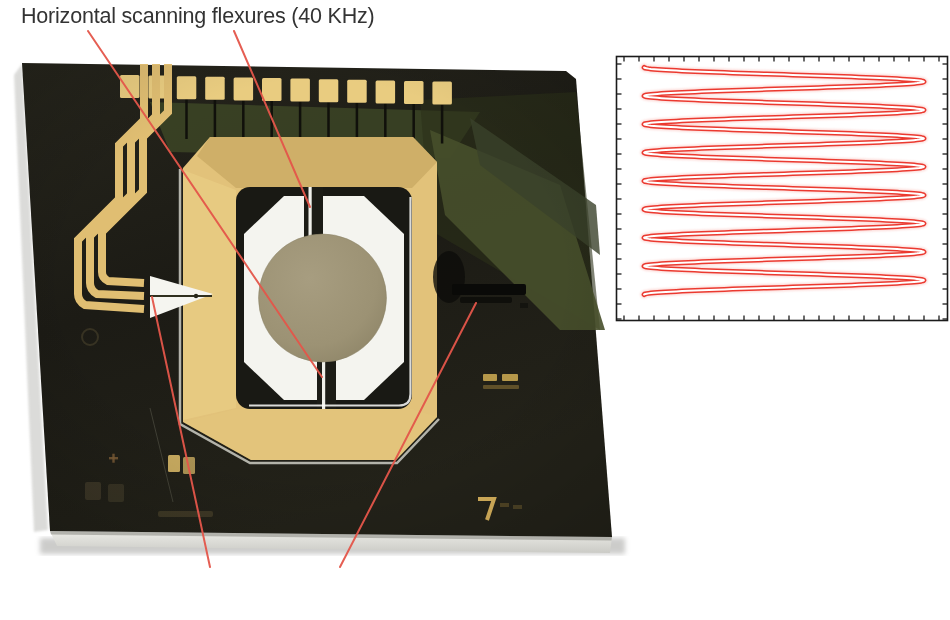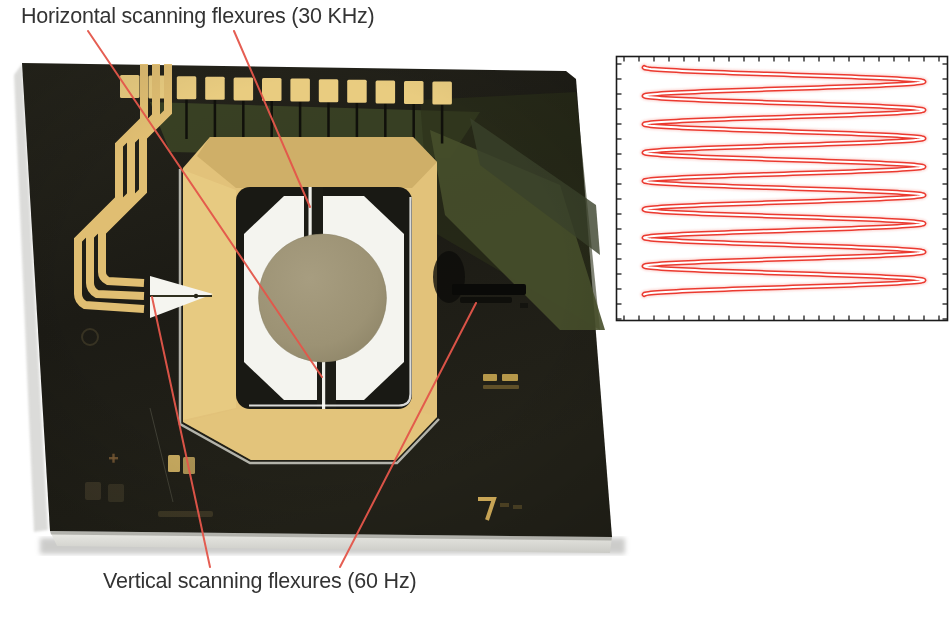--- a/index.html
+++ b/index.html
@@ -253,15 +253,14 @@
           <line x1="331" y1="262.5" x2="326" y2="262.5" class="tick"></line>
         </g>
       <g>
         <path class="scan-glow" filter="url(#soft1)" d="M27.65,11.00L27.93,11.28L28.76,11.57L30.13,11.85L32.05,12.13L34.50,12.42L37.47,12.70L40.96,12.99L44.95,13.27L49.42,13.55L54.36,13.84L59.75,14.12L65.56,14.40L71.77,14.69L78.36,14.97L85.30,15.26L92.57,15.54L100.13,15.82L107.96,16.11L116.02,16.39L124.28,16.68L132.72,16.96L141.30,17.24L149.97,17.53L158.72,17.81L167.50,18.09L176.28,18.38L185.03,18.66L193.70,18.95L202.28,19.23L210.72,19.51L218.98,19.80L227.04,20.08L234.87,20.36L242.43,20.65L249.70,20.93L256.64,21.21L263.23,21.50L269.44,21.78L275.25,22.07L280.64,22.35L285.58,22.63L290.05,22.92L294.04,23.20L297.53,23.48L300.50,23.77L302.95,24.05L304.87,24.34L306.24,24.62L307.07,24.90L307.35,25.19L307.07,25.47L306.24,25.76L304.87,26.04L302.95,26.32L300.50,26.61L297.53,26.89L294.04,27.17L290.05,27.46L285.58,27.74L280.64,28.02L275.25,28.31L269.44,28.59L263.23,28.88L256.64,29.16L249.70,29.44L242.43,29.73L234.87,30.01L227.04,30.30L218.98,30.58L210.72,30.86L202.28,31.15L193.70,31.43L185.03,31.71L176.28,32.00L167.50,32.28L158.72,32.56L149.97,32.85L141.30,33.13L132.72,33.42L124.28,33.70L116.02,33.98L107.96,34.27L100.13,34.55L92.57,34.84L85.30,35.12L78.36,35.40L71.77,35.69L65.56,35.97L59.75,36.25L54.36,36.54L49.42,36.82L44.95,37.11L40.96,37.39L37.47,37.67L34.50,37.96L32.05,38.24L30.13,38.52L28.76,38.81L27.93,39.09L27.65,39.38L27.93,39.66L28.76,39.94L30.13,40.23L32.05,40.51L34.50,40.79L37.47,41.08L40.96,41.36L44.95,41.65L49.42,41.93L54.36,42.21L59.75,42.50L65.56,42.78L71.77,43.06L78.36,43.35L85.30,43.63L92.57,43.91L100.13,44.20L107.96,44.48L116.02,44.77L124.28,45.05L132.72,45.33L141.30,45.62L149.97,45.90L158.72,46.19L167.50,46.47L176.28,46.75L185.03,47.04L193.70,47.32L202.28,47.60L210.72,47.89L218.98,48.17L227.04,48.45L234.87,48.74L242.43,49.02L249.70,49.31L256.64,49.59L263.23,49.87L269.44,50.16L275.25,50.44L280.64,50.72L285.58,51.01L290.05,51.29L294.04,51.58L297.53,51.86L300.50,52.14L302.95,52.43L304.87,52.71L306.24,52.99L307.07,53.28L307.35,53.56L307.07,53.85L306.24,54.13L304.87,54.41L302.95,54.70L300.50,54.98L297.53,55.27L294.04,55.55L290.05,55.83L285.58,56.12L280.64,56.40L275.25,56.68L269.44,56.97L263.23,57.25L256.64,57.53L249.70,57.82L242.43,58.10L234.87,58.39L227.04,58.67L218.98,58.95L210.72,59.24L202.28,59.52L193.70,59.80L185.03,60.09L176.28,60.37L167.50,60.66L158.72,60.94L149.97,61.22L141.30,61.51L132.72,61.79L124.28,62.08L116.02,62.36L107.96,62.64L100.13,62.93L92.57,63.21L85.30,63.49L78.36,63.78L71.77,64.06L65.56,64.34L59.75,64.63L54.36,64.91L49.42,65.20L44.95,65.48L40.96,65.76L37.47,66.05L34.50,66.33L32.05,66.62L30.13,66.90L28.76,67.18L27.93,67.47L27.65,67.75L27.93,68.03L28.76,68.32L30.13,68.60L32.05,68.88L34.50,69.17L37.47,69.45L40.96,69.74L44.95,70.02L49.42,70.30L54.36,70.59L59.75,70.87L65.56,71.16L71.77,71.44L78.36,71.72L85.30,72.01L92.57,72.29L100.13,72.57L107.96,72.86L116.02,73.14L124.28,73.43L132.72,73.71L141.30,73.99L149.97,74.28L158.72,74.56L167.50,74.84L176.28,75.13L185.03,75.41L193.70,75.69L202.28,75.98L210.72,76.26L218.98,76.55L227.04,76.83L234.87,77.11L242.43,77.40L249.70,77.68L256.64,77.97L263.23,78.25L269.44,78.53L275.25,78.82L280.64,79.10L285.58,79.38L290.05,79.67L294.04,79.95L297.53,80.23L300.50,80.52L302.95,80.80L304.87,81.09L306.24,81.37L307.07,81.65L307.35,81.94L307.07,82.22L306.24,82.50L304.87,82.79L302.95,83.07L300.50,83.36L297.53,83.64L294.04,83.92L290.05,84.21L285.58,84.49L280.64,84.78L275.25,85.06L269.44,85.34L263.23,85.63L256.64,85.91L249.70,86.19L242.43,86.48L234.87,86.76L227.04,87.05L218.98,87.33L210.72,87.61L202.28,87.90L193.70,88.18L185.03,88.46L176.28,88.75L167.50,89.03L158.72,89.31L149.97,89.60L141.30,89.88L132.72,90.17L124.28,90.45L116.02,90.73L107.96,91.02L100.13,91.30L92.57,91.58L85.30,91.87L78.36,92.15L71.77,92.44L65.56,92.72L59.75,93.00L54.36,93.29L49.42,93.57L44.95,93.86L40.96,94.14L37.47,94.42L34.50,94.71L32.05,94.99L30.13,95.27L28.76,95.56L27.93,95.84L27.65,96.13L27.93,96.41L28.76,96.69L30.13,96.98L32.05,97.26L34.50,97.54L37.47,97.83L40.96,98.11L44.95,98.39L49.42,98.68L54.36,98.96L59.75,99.25L65.56,99.53L71.77,99.81L78.36,100.10L85.30,100.38L92.57,100.67L100.13,100.95L107.96,101.23L116.02,101.52L124.28,101.80L132.72,102.08L141.30,102.37L149.97,102.65L158.72,102.94L167.50,103.22L176.28,103.50L185.03,103.79L193.70,104.07L202.28,104.35L210.72,104.64L218.98,104.92L227.04,105.20L234.87,105.49L242.43,105.77L249.70,106.06L256.64,106.34L263.23,106.62L269.44,106.91L275.25,107.19L280.64,107.47L285.58,107.76L290.05,108.04L294.04,108.33L297.53,108.61L300.50,108.89L302.95,109.18L304.87,109.46L306.24,109.75L307.07,110.03L307.35,110.31L307.07,110.60L306.24,110.88L304.87,111.16L302.95,111.45L300.50,111.73L297.53,112.02L294.04,112.30L290.05,112.58L285.58,112.87L280.64,113.15L275.25,113.43L269.44,113.72L263.23,114.00L256.64,114.28L249.70,114.57L242.43,114.85L234.87,115.14L227.04,115.42L218.98,115.70L210.72,115.99L202.28,116.27L193.70,116.56L185.03,116.84L176.28,117.12L167.50,117.41L158.72,117.69L149.97,117.97L141.30,118.26L132.72,118.54L124.28,118.82L116.02,119.11L107.96,119.39L100.13,119.68L92.57,119.96L85.30,120.24L78.36,120.53L71.77,120.81L65.56,121.09L59.75,121.38L54.36,121.66L49.42,121.95L44.95,122.23L40.96,122.51L37.47,122.80L34.50,123.08L32.05,123.36L30.13,123.65L28.76,123.93L27.93,124.22L27.65,124.50L27.93,124.78L28.76,125.07L30.13,125.35L32.05,125.64L34.50,125.92L37.47,126.20L40.96,126.49L44.95,126.77L49.42,127.05L54.36,127.34L59.75,127.62L65.56,127.91L71.77,128.19L78.36,128.47L85.30,128.76L92.57,129.04L100.13,129.32L107.96,129.61L116.02,129.89L124.28,130.18L132.72,130.46L141.30,130.74L149.97,131.03L158.72,131.31L167.50,131.59L176.28,131.88L185.03,132.16L193.70,132.44L202.28,132.73L210.72,133.01L218.98,133.30L227.04,133.58L234.87,133.86L242.43,134.15L249.70,134.43L256.64,134.72L263.23,135.00L269.44,135.28L275.25,135.57L280.64,135.85L285.58,136.13L290.05,136.42L294.04,136.70L297.53,136.99L300.50,137.27L302.95,137.55L304.87,137.84L306.24,138.12L307.07,138.40L307.35,138.69L307.07,138.97L306.24,139.25L304.87,139.54L302.95,139.82L300.50,140.11L297.53,140.39L294.04,140.67L290.05,140.96L285.58,141.24L280.64,141.52L275.25,141.81L269.44,142.09L263.23,142.38L256.64,142.66L249.70,142.94L242.43,143.23L234.87,143.51L227.04,143.79L218.98,144.08L210.72,144.36L202.28,144.65L193.70,144.93L185.03,145.21L176.28,145.50L167.50,145.78L158.72,146.06L149.97,146.35L141.30,146.63L132.72,146.92L124.28,147.20L116.02,147.48L107.96,147.77L100.13,148.05L92.57,148.34L85.30,148.62L78.36,148.90L71.77,149.19L65.56,149.47L59.75,149.75L54.36,150.04L49.42,150.32L44.95,150.60L40.96,150.89L37.47,151.17L34.50,151.46L32.05,151.74L30.13,152.02L28.76,152.31L27.93,152.59L27.65,152.88L27.93,153.16L28.76,153.44L30.13,153.73L32.05,154.01L34.50,154.29L37.47,154.58L40.96,154.86L44.95,155.15L49.42,155.43L54.36,155.71L59.75,156.00L65.56,156.28L71.77,156.56L78.36,156.85L85.30,157.13L92.57,157.41L100.13,157.70L107.96,157.98L116.02,158.27L124.28,158.55L132.72,158.83L141.30,159.12L149.97,159.40L158.72,159.69L167.50,159.97L176.28,160.25L185.03,160.54L193.70,160.82L202.28,161.10L210.72,161.39L218.98,161.67L227.04,161.96L234.87,162.24L242.43,162.52L249.70,162.81L256.64,163.09L263.23,163.37L269.44,163.66L275.25,163.94L280.64,164.23L285.58,164.51L290.05,164.79L294.04,165.08L297.53,165.36L300.50,165.64L302.95,165.93L304.87,166.21L306.24,166.50L307.07,166.78L307.35,167.06L307.07,167.35L306.24,167.63L304.87,167.91L302.95,168.20L300.50,168.48L297.53,168.76L294.04,169.05L290.05,169.33L285.58,169.62L280.64,169.90L275.25,170.18L269.44,170.47L263.23,170.75L256.64,171.03L249.70,171.32L242.43,171.60L234.87,171.89L227.04,172.17L218.98,172.45L210.72,172.74L202.28,173.02L193.70,173.31L185.03,173.59L176.28,173.87L167.50,174.16L158.72,174.44L149.97,174.72L141.30,175.01L132.72,175.29L124.28,175.57L116.02,175.86L107.96,176.14L100.13,176.43L92.57,176.71L85.30,176.99L78.36,177.28L71.77,177.56L65.56,177.84L59.75,178.13L54.36,178.41L49.42,178.70L44.95,178.98L40.96,179.26L37.47,179.55L34.50,179.83L32.05,180.12L30.13,180.40L28.76,180.68L27.93,180.97L27.65,181.25L27.93,181.53L28.76,181.82L30.13,182.10L32.05,182.38L34.50,182.67L37.47,182.95L40.96,183.24L44.95,183.52L49.42,183.80L54.36,184.09L59.75,184.37L65.56,184.66L71.77,184.94L78.36,185.22L85.30,185.51L92.57,185.79L100.13,186.07L107.96,186.36L116.02,186.64L124.28,186.93L132.72,187.21L141.30,187.49L149.97,187.78L158.72,188.06L167.50,188.34L176.28,188.63L185.03,188.91L193.70,189.19L202.28,189.48L210.72,189.76L218.98,190.05L227.04,190.33L234.87,190.61L242.43,190.90L249.70,191.18L256.64,191.47L263.23,191.75L269.44,192.03L275.25,192.32L280.64,192.60L285.58,192.88L290.05,193.17L294.04,193.45L297.53,193.74L300.50,194.02L302.95,194.30L304.87,194.59L306.24,194.87L307.07,195.15L307.35,195.44L307.07,195.72L306.24,196.00L304.87,196.29L302.95,196.57L300.50,196.86L297.53,197.14L294.04,197.42L290.05,197.71L285.58,197.99L280.64,198.27L275.25,198.56L269.44,198.84L263.23,199.13L256.64,199.41L249.70,199.69L242.43,199.98L234.87,200.26L227.04,200.54L218.98,200.83L210.72,201.11L202.28,201.40L193.70,201.68L185.03,201.96L176.28,202.25L167.50,202.53L158.72,202.81L149.97,203.10L141.30,203.38L132.72,203.67L124.28,203.95L116.02,204.23L107.96,204.52L100.13,204.80L92.57,205.09L85.30,205.37L78.36,205.65L71.77,205.94L65.56,206.22L59.75,206.50L54.36,206.79L49.42,207.07L44.95,207.35L40.96,207.64L37.47,207.92L34.50,208.21L32.05,208.49L30.13,208.77L28.76,209.06L27.93,209.34L27.65,209.63L27.93,209.91L28.76,210.19L30.13,210.48L32.05,210.76L34.50,211.04L37.47,211.33L40.96,211.61L44.95,211.90L49.42,212.18L54.36,212.46L59.75,212.75L65.56,213.03L71.77,213.31L78.36,213.60L85.30,213.88L92.57,214.16L100.13,214.45L107.96,214.73L116.02,215.02L124.28,215.30L132.72,215.58L141.30,215.87L149.97,216.15L158.72,216.44L167.50,216.72L176.28,217.00L185.03,217.29L193.70,217.57L202.28,217.85L210.72,218.14L218.98,218.42L227.04,218.71L234.87,218.99L242.43,219.27L249.70,219.56L256.64,219.84L263.23,220.12L269.44,220.41L275.25,220.69L280.64,220.98L285.58,221.26L290.05,221.54L294.04,221.83L297.53,222.11L300.50,222.39L302.95,222.68L304.87,222.96L306.24,223.25L307.07,223.53L307.35,223.81L307.07,224.10L306.24,224.38L304.87,224.66L302.95,224.95L300.50,225.23L297.53,225.51L294.04,225.80L290.05,226.08L285.58,226.37L280.64,226.65L275.25,226.93L269.44,227.22L263.23,227.50L256.64,227.78L249.70,228.07L242.43,228.35L234.87,228.64L227.04,228.92L218.98,229.20L210.72,229.49L202.28,229.77L193.70,230.06L185.03,230.34L176.28,230.62L167.50,230.91L158.72,231.19L149.97,231.47L141.30,231.76L132.72,232.04L124.28,232.32L116.02,232.61L107.96,232.89L100.13,233.18L92.57,233.46L85.30,233.74L78.36,234.03L71.77,234.31L65.56,234.59L59.75,234.88L54.36,235.16L49.42,235.45L44.95,235.73L40.96,236.01L37.47,236.30L34.50,236.58L32.05,236.87L30.13,237.15L28.76,237.43L27.93,237.72L27.65,238.00"></path>
         <path class="scan-outer" d="M27.65,11.00L27.93,11.28L28.76,11.57L30.13,11.85L32.05,12.13L34.50,12.42L37.47,12.70L40.96,12.99L44.95,13.27L49.42,13.55L54.36,13.84L59.75,14.12L65.56,14.40L71.77,14.69L78.36,14.97L85.30,15.26L92.57,15.54L100.13,15.82L107.96,16.11L116.02,16.39L124.28,16.68L132.72,16.96L141.30,17.24L149.97,17.53L158.72,17.81L167.50,18.09L176.28,18.38L185.03,18.66L193.70,18.95L202.28,19.23L210.72,19.51L218.98,19.80L227.04,20.08L234.87,20.36L242.43,20.65L249.70,20.93L256.64,21.21L263.23,21.50L269.44,21.78L275.25,22.07L280.64,22.35L285.58,22.63L290.05,22.92L294.04,23.20L297.53,23.48L300.50,23.77L302.95,24.05L304.87,24.34L306.24,24.62L307.07,24.90L307.35,25.19L307.07,25.47L306.24,25.76L304.87,26.04L302.95,26.32L300.50,26.61L297.53,26.89L294.04,27.17L290.05,27.46L285.58,27.74L280.64,28.02L275.25,28.31L269.44,28.59L263.23,28.88L256.64,29.16L249.70,29.44L242.43,29.73L234.87,30.01L227.04,30.30L218.98,30.58L210.72,30.86L202.28,31.15L193.70,31.43L185.03,31.71L176.28,32.00L167.50,32.28L158.72,32.56L149.97,32.85L141.30,33.13L132.72,33.42L124.28,33.70L116.02,33.98L107.96,34.27L100.13,34.55L92.57,34.84L85.30,35.12L78.36,35.40L71.77,35.69L65.56,35.97L59.75,36.25L54.36,36.54L49.42,36.82L44.95,37.11L40.96,37.39L37.47,37.67L34.50,37.96L32.05,38.24L30.13,38.52L28.76,38.81L27.93,39.09L27.65,39.38L27.93,39.66L28.76,39.94L30.13,40.23L32.05,40.51L34.50,40.79L37.47,41.08L40.96,41.36L44.95,41.65L49.42,41.93L54.36,42.21L59.75,42.50L65.56,42.78L71.77,43.06L78.36,43.35L85.30,43.63L92.57,43.91L100.13,44.20L107.96,44.48L116.02,44.77L124.28,45.05L132.72,45.33L141.30,45.62L149.97,45.90L158.72,46.19L167.50,46.47L176.28,46.75L185.03,47.04L193.70,47.32L202.28,47.60L210.72,47.89L218.98,48.17L227.04,48.45L234.87,48.74L242.43,49.02L249.70,49.31L256.64,49.59L263.23,49.87L269.44,50.16L275.25,50.44L280.64,50.72L285.58,51.01L290.05,51.29L294.04,51.58L297.53,51.86L300.50,52.14L302.95,52.43L304.87,52.71L306.24,52.99L307.07,53.28L307.35,53.56L307.07,53.85L306.24,54.13L304.87,54.41L302.95,54.70L300.50,54.98L297.53,55.27L294.04,55.55L290.05,55.83L285.58,56.12L280.64,56.40L275.25,56.68L269.44,56.97L263.23,57.25L256.64,57.53L249.70,57.82L242.43,58.10L234.87,58.39L227.04,58.67L218.98,58.95L210.72,59.24L202.28,59.52L193.70,59.80L185.03,60.09L176.28,60.37L167.50,60.66L158.72,60.94L149.97,61.22L141.30,61.51L132.72,61.79L124.28,62.08L116.02,62.36L107.96,62.64L100.13,62.93L92.57,63.21L85.30,63.49L78.36,63.78L71.77,64.06L65.56,64.34L59.75,64.63L54.36,64.91L49.42,65.20L44.95,65.48L40.96,65.76L37.47,66.05L34.50,66.33L32.05,66.62L30.13,66.90L28.76,67.18L27.93,67.47L27.65,67.75L27.93,68.03L28.76,68.32L30.13,68.60L32.05,68.88L34.50,69.17L37.47,69.45L40.96,69.74L44.95,70.02L49.42,70.30L54.36,70.59L59.75,70.87L65.56,71.16L71.77,71.44L78.36,71.72L85.30,72.01L92.57,72.29L100.13,72.57L107.96,72.86L116.02,73.14L124.28,73.43L132.72,73.71L141.30,73.99L149.97,74.28L158.72,74.56L167.50,74.84L176.28,75.13L185.03,75.41L193.70,75.69L202.28,75.98L210.72,76.26L218.98,76.55L227.04,76.83L234.87,77.11L242.43,77.40L249.70,77.68L256.64,77.97L263.23,78.25L269.44,78.53L275.25,78.82L280.64,79.10L285.58,79.38L290.05,79.67L294.04,79.95L297.53,80.23L300.50,80.52L302.95,80.80L304.87,81.09L306.24,81.37L307.07,81.65L307.35,81.94L307.07,82.22L306.24,82.50L304.87,82.79L302.95,83.07L300.50,83.36L297.53,83.64L294.04,83.92L290.05,84.21L285.58,84.49L280.64,84.78L275.25,85.06L269.44,85.34L263.23,85.63L256.64,85.91L249.70,86.19L242.43,86.48L234.87,86.76L227.04,87.05L218.98,87.33L210.72,87.61L202.28,87.90L193.70,88.18L185.03,88.46L176.28,88.75L167.50,89.03L158.72,89.31L149.97,89.60L141.30,89.88L132.72,90.17L124.28,90.45L116.02,90.73L107.96,91.02L100.13,91.30L92.57,91.58L85.30,91.87L78.36,92.15L71.77,92.44L65.56,92.72L59.75,93.00L54.36,93.29L49.42,93.57L44.95,93.86L40.96,94.14L37.47,94.42L34.50,94.71L32.05,94.99L30.13,95.27L28.76,95.56L27.93,95.84L27.65,96.13L27.93,96.41L28.76,96.69L30.13,96.98L32.05,97.26L34.50,97.54L37.47,97.83L40.96,98.11L44.95,98.39L49.42,98.68L54.36,98.96L59.75,99.25L65.56,99.53L71.77,99.81L78.36,100.10L85.30,100.38L92.57,100.67L100.13,100.95L107.96,101.23L116.02,101.52L124.28,101.80L132.72,102.08L141.30,102.37L149.97,102.65L158.72,102.94L167.50,103.22L176.28,103.50L185.03,103.79L193.70,104.07L202.28,104.35L210.72,104.64L218.98,104.92L227.04,105.20L234.87,105.49L242.43,105.77L249.70,106.06L256.64,106.34L263.23,106.62L269.44,106.91L275.25,107.19L280.64,107.47L285.58,107.76L290.05,108.04L294.04,108.33L297.53,108.61L300.50,108.89L302.95,109.18L304.87,109.46L306.24,109.75L307.07,110.03L307.35,110.31L307.07,110.60L306.24,110.88L304.87,111.16L302.95,111.45L300.50,111.73L297.53,112.02L294.04,112.30L290.05,112.58L285.58,112.87L280.64,113.15L275.25,113.43L269.44,113.72L263.23,114.00L256.64,114.28L249.70,114.57L242.43,114.85L234.87,115.14L227.04,115.42L218.98,115.70L210.72,115.99L202.28,116.27L193.70,116.56L185.03,116.84L176.28,117.12L167.50,117.41L158.72,117.69L149.97,117.97L141.30,118.26L132.72,118.54L124.28,118.82L116.02,119.11L107.96,119.39L100.13,119.68L92.57,119.96L85.30,120.24L78.36,120.53L71.77,120.81L65.56,121.09L59.75,121.38L54.36,121.66L49.42,121.95L44.95,122.23L40.96,122.51L37.47,122.80L34.50,123.08L32.05,123.36L30.13,123.65L28.76,123.93L27.93,124.22L27.65,124.50L27.93,124.78L28.76,125.07L30.13,125.35L32.05,125.64L34.50,125.92L37.47,126.20L40.96,126.49L44.95,126.77L49.42,127.05L54.36,127.34L59.75,127.62L65.56,127.91L71.77,128.19L78.36,128.47L85.30,128.76L92.57,129.04L100.13,129.32L107.96,129.61L116.02,129.89L124.28,130.18L132.72,130.46L141.30,130.74L149.97,131.03L158.72,131.31L167.50,131.59L176.28,131.88L185.03,132.16L193.70,132.44L202.28,132.73L210.72,133.01L218.98,133.30L227.04,133.58L234.87,133.86L242.43,134.15L249.70,134.43L256.64,134.72L263.23,135.00L269.44,135.28L275.25,135.57L280.64,135.85L285.58,136.13L290.05,136.42L294.04,136.70L297.53,136.99L300.50,137.27L302.95,137.55L304.87,137.84L306.24,138.12L307.07,138.40L307.35,138.69L307.07,138.97L306.24,139.25L304.87,139.54L302.95,139.82L300.50,140.11L297.53,140.39L294.04,140.67L290.05,140.96L285.58,141.24L280.64,141.52L275.25,141.81L269.44,142.09L263.23,142.38L256.64,142.66L249.70,142.94L242.43,143.23L234.87,143.51L227.04,143.79L218.98,144.08L210.72,144.36L202.28,144.65L193.70,144.93L185.03,145.21L176.28,145.50L167.50,145.78L158.72,146.06L149.97,146.35L141.30,146.63L132.72,146.92L124.28,147.20L116.02,147.48L107.96,147.77L100.13,148.05L92.57,148.34L85.30,148.62L78.36,148.90L71.77,149.19L65.56,149.47L59.75,149.75L54.36,150.04L49.42,150.32L44.95,150.60L40.96,150.89L37.47,151.17L34.50,151.46L32.05,151.74L30.13,152.02L28.76,152.31L27.93,152.59L27.65,152.88L27.93,153.16L28.76,153.44L30.13,153.73L32.05,154.01L34.50,154.29L37.47,154.58L40.96,154.86L44.95,155.15L49.42,155.43L54.36,155.71L59.75,156.00L65.56,156.28L71.77,156.56L78.36,156.85L85.30,157.13L92.57,157.41L100.13,157.70L107.96,157.98L116.02,158.27L124.28,158.55L132.72,158.83L141.30,159.12L149.97,159.40L158.72,159.69L167.50,159.97L176.28,160.25L185.03,160.54L193.70,160.82L202.28,161.10L210.72,161.39L218.98,161.67L227.04,161.96L234.87,162.24L242.43,162.52L249.70,162.81L256.64,163.09L263.23,163.37L269.44,163.66L275.25,163.94L280.64,164.23L285.58,164.51L290.05,164.79L294.04,165.08L297.53,165.36L300.50,165.64L302.95,165.93L304.87,166.21L306.24,166.50L307.07,166.78L307.35,167.06L307.07,167.35L306.24,167.63L304.87,167.91L302.95,168.20L300.50,168.48L297.53,168.76L294.04,169.05L290.05,169.33L285.58,169.62L280.64,169.90L275.25,170.18L269.44,170.47L263.23,170.75L256.64,171.03L249.70,171.32L242.43,171.60L234.87,171.89L227.04,172.17L218.98,172.45L210.72,172.74L202.28,173.02L193.70,173.31L185.03,173.59L176.28,173.87L167.50,174.16L158.72,174.44L149.97,174.72L141.30,175.01L132.72,175.29L124.28,175.57L116.02,175.86L107.96,176.14L100.13,176.43L92.57,176.71L85.30,176.99L78.36,177.28L71.77,177.56L65.56,177.84L59.75,178.13L54.36,178.41L49.42,178.70L44.95,178.98L40.96,179.26L37.47,179.55L34.50,179.83L32.05,180.12L30.13,180.40L28.76,180.68L27.93,180.97L27.65,181.25L27.93,181.53L28.76,181.82L30.13,182.10L32.05,182.38L34.50,182.67L37.47,182.95L40.96,183.24L44.95,183.52L49.42,183.80L54.36,184.09L59.75,184.37L65.56,184.66L71.77,184.94L78.36,185.22L85.30,185.51L92.57,185.79L100.13,186.07L107.96,186.36L116.02,186.64L124.28,186.93L132.72,187.21L141.30,187.49L149.97,187.78L158.72,188.06L167.50,188.34L176.28,188.63L185.03,188.91L193.70,189.19L202.28,189.48L210.72,189.76L218.98,190.05L227.04,190.33L234.87,190.61L242.43,190.90L249.70,191.18L256.64,191.47L263.23,191.75L269.44,192.03L275.25,192.32L280.64,192.60L285.58,192.88L290.05,193.17L294.04,193.45L297.53,193.74L300.50,194.02L302.95,194.30L304.87,194.59L306.24,194.87L307.07,195.15L307.35,195.44L307.07,195.72L306.24,196.00L304.87,196.29L302.95,196.57L300.50,196.86L297.53,197.14L294.04,197.42L290.05,197.71L285.58,197.99L280.64,198.27L275.25,198.56L269.44,198.84L263.23,199.13L256.64,199.41L249.70,199.69L242.43,199.98L234.87,200.26L227.04,200.54L218.98,200.83L210.72,201.11L202.28,201.40L193.70,201.68L185.03,201.96L176.28,202.25L167.50,202.53L158.72,202.81L149.97,203.10L141.30,203.38L132.72,203.67L124.28,203.95L116.02,204.23L107.96,204.52L100.13,204.80L92.57,205.09L85.30,205.37L78.36,205.65L71.77,205.94L65.56,206.22L59.75,206.50L54.36,206.79L49.42,207.07L44.95,207.35L40.96,207.64L37.47,207.92L34.50,208.21L32.05,208.49L30.13,208.77L28.76,209.06L27.93,209.34L27.65,209.63L27.93,209.91L28.76,210.19L30.13,210.48L32.05,210.76L34.50,211.04L37.47,211.33L40.96,211.61L44.95,211.90L49.42,212.18L54.36,212.46L59.75,212.75L65.56,213.03L71.77,213.31L78.36,213.60L85.30,213.88L92.57,214.16L100.13,214.45L107.96,214.73L116.02,215.02L124.28,215.30L132.72,215.58L141.30,215.87L149.97,216.15L158.72,216.44L167.50,216.72L176.28,217.00L185.03,217.29L193.70,217.57L202.28,217.85L210.72,218.14L218.98,218.42L227.04,218.71L234.87,218.99L242.43,219.27L249.70,219.56L256.64,219.84L263.23,220.12L269.44,220.41L275.25,220.69L280.64,220.98L285.58,221.26L290.05,221.54L294.04,221.83L297.53,222.11L300.50,222.39L302.95,222.68L304.87,222.96L306.24,223.25L307.07,223.53L307.35,223.81L307.07,224.10L306.24,224.38L304.87,224.66L302.95,224.95L300.50,225.23L297.53,225.51L294.04,225.80L290.05,226.08L285.58,226.37L280.64,226.65L275.25,226.93L269.44,227.22L263.23,227.50L256.64,227.78L249.70,228.07L242.43,228.35L234.87,228.64L227.04,228.92L218.98,229.20L210.72,229.49L202.28,229.77L193.70,230.06L185.03,230.34L176.28,230.62L167.50,230.91L158.72,231.19L149.97,231.47L141.30,231.76L132.72,232.04L124.28,232.32L116.02,232.61L107.96,232.89L100.13,233.18L92.57,233.46L85.30,233.74L78.36,234.03L71.77,234.31L65.56,234.59L59.75,234.88L54.36,235.16L49.42,235.45L44.95,235.73L40.96,236.01L37.47,236.30L34.50,236.58L32.05,236.87L30.13,237.15L28.76,237.43L27.93,237.72L27.65,238.00"></path>
         <path class="scan-inner" d="M27.65,11.00L27.93,11.28L28.76,11.57L30.13,11.85L32.05,12.13L34.50,12.42L37.47,12.70L40.96,12.99L44.95,13.27L49.42,13.55L54.36,13.84L59.75,14.12L65.56,14.40L71.77,14.69L78.36,14.97L85.30,15.26L92.57,15.54L100.13,15.82L107.96,16.11L116.02,16.39L124.28,16.68L132.72,16.96L141.30,17.24L149.97,17.53L158.72,17.81L167.50,18.09L176.28,18.38L185.03,18.66L193.70,18.95L202.28,19.23L210.72,19.51L218.98,19.80L227.04,20.08L234.87,20.36L242.43,20.65L249.70,20.93L256.64,21.21L263.23,21.50L269.44,21.78L275.25,22.07L280.64,22.35L285.58,22.63L290.05,22.92L294.04,23.20L297.53,23.48L300.50,23.77L302.95,24.05L304.87,24.34L306.24,24.62L307.07,24.90L307.35,25.19L307.07,25.47L306.24,25.76L304.87,26.04L302.95,26.32L300.50,26.61L297.53,26.89L294.04,27.17L290.05,27.46L285.58,27.74L280.64,28.02L275.25,28.31L269.44,28.59L263.23,28.88L256.64,29.16L249.70,29.44L242.43,29.73L234.87,30.01L227.04,30.30L218.98,30.58L210.72,30.86L202.28,31.15L193.70,31.43L185.03,31.71L176.28,32.00L167.50,32.28L158.72,32.56L149.97,32.85L141.30,33.13L132.72,33.42L124.28,33.70L116.02,33.98L107.96,34.27L100.13,34.55L92.57,34.84L85.30,35.12L78.36,35.40L71.77,35.69L65.56,35.97L59.75,36.25L54.36,36.54L49.42,36.82L44.95,37.11L40.96,37.39L37.47,37.67L34.50,37.96L32.05,38.24L30.13,38.52L28.76,38.81L27.93,39.09L27.65,39.38L27.93,39.66L28.76,39.94L30.13,40.23L32.05,40.51L34.50,40.79L37.47,41.08L40.96,41.36L44.95,41.65L49.42,41.93L54.36,42.21L59.75,42.50L65.56,42.78L71.77,43.06L78.36,43.35L85.30,43.63L92.57,43.91L100.13,44.20L107.96,44.48L116.02,44.77L124.28,45.05L132.72,45.33L141.30,45.62L149.97,45.90L158.72,46.19L167.50,46.47L176.28,46.75L185.03,47.04L193.70,47.32L202.28,47.60L210.72,47.89L218.98,48.17L227.04,48.45L234.87,48.74L242.43,49.02L249.70,49.31L256.64,49.59L263.23,49.87L269.44,50.16L275.25,50.44L280.64,50.72L285.58,51.01L290.05,51.29L294.04,51.58L297.53,51.86L300.50,52.14L302.95,52.43L304.87,52.71L306.24,52.99L307.07,53.28L307.35,53.56L307.07,53.85L306.24,54.13L304.87,54.41L302.95,54.70L300.50,54.98L297.53,55.27L294.04,55.55L290.05,55.83L285.58,56.12L280.64,56.40L275.25,56.68L269.44,56.97L263.23,57.25L256.64,57.53L249.70,57.82L242.43,58.10L234.87,58.39L227.04,58.67L218.98,58.95L210.72,59.24L202.28,59.52L193.70,59.80L185.03,60.09L176.28,60.37L167.50,60.66L158.72,60.94L149.97,61.22L141.30,61.51L132.72,61.79L124.28,62.08L116.02,62.36L107.96,62.64L100.13,62.93L92.57,63.21L85.30,63.49L78.36,63.78L71.77,64.06L65.56,64.34L59.75,64.63L54.36,64.91L49.42,65.20L44.95,65.48L40.96,65.76L37.47,66.05L34.50,66.33L32.05,66.62L30.13,66.90L28.76,67.18L27.93,67.47L27.65,67.75L27.93,68.03L28.76,68.32L30.13,68.60L32.05,68.88L34.50,69.17L37.47,69.45L40.96,69.74L44.95,70.02L49.42,70.30L54.36,70.59L59.75,70.87L65.56,71.16L71.77,71.44L78.36,71.72L85.30,72.01L92.57,72.29L100.13,72.57L107.96,72.86L116.02,73.14L124.28,73.43L132.72,73.71L141.30,73.99L149.97,74.28L158.72,74.56L167.50,74.84L176.28,75.13L185.03,75.41L193.70,75.69L202.28,75.98L210.72,76.26L218.98,76.55L227.04,76.83L234.87,77.11L242.43,77.40L249.70,77.68L256.64,77.97L263.23,78.25L269.44,78.53L275.25,78.82L280.64,79.10L285.58,79.38L290.05,79.67L294.04,79.95L297.53,80.23L300.50,80.52L302.95,80.80L304.87,81.09L306.24,81.37L307.07,81.65L307.35,81.94L307.07,82.22L306.24,82.50L304.87,82.79L302.95,83.07L300.50,83.36L297.53,83.64L294.04,83.92L290.05,84.21L285.58,84.49L280.64,84.78L275.25,85.06L269.44,85.34L263.23,85.63L256.64,85.91L249.70,86.19L242.43,86.48L234.87,86.76L227.04,87.05L218.98,87.33L210.72,87.61L202.28,87.90L193.70,88.18L185.03,88.46L176.28,88.75L167.50,89.03L158.72,89.31L149.97,89.60L141.30,89.88L132.72,90.17L124.28,90.45L116.02,90.73L107.96,91.02L100.13,91.30L92.57,91.58L85.30,91.87L78.36,92.15L71.77,92.44L65.56,92.72L59.75,93.00L54.36,93.29L49.42,93.57L44.95,93.86L40.96,94.14L37.47,94.42L34.50,94.71L32.05,94.99L30.13,95.27L28.76,95.56L27.93,95.84L27.65,96.13L27.93,96.41L28.76,96.69L30.13,96.98L32.05,97.26L34.50,97.54L37.47,97.83L40.96,98.11L44.95,98.39L49.42,98.68L54.36,98.96L59.75,99.25L65.56,99.53L71.77,99.81L78.36,100.10L85.30,100.38L92.57,100.67L100.13,100.95L107.96,101.23L116.02,101.52L124.28,101.80L132.72,102.08L141.30,102.37L149.97,102.65L158.72,102.94L167.50,103.22L176.28,103.50L185.03,103.79L193.70,104.07L202.28,104.35L210.72,104.64L218.98,104.92L227.04,105.20L234.87,105.49L242.43,105.77L249.70,106.06L256.64,106.34L263.23,106.62L269.44,106.91L275.25,107.19L280.64,107.47L285.58,107.76L290.05,108.04L294.04,108.33L297.53,108.61L300.50,108.89L302.95,109.18L304.87,109.46L306.24,109.75L307.07,110.03L307.35,110.31L307.07,110.60L306.24,110.88L304.87,111.16L302.95,111.45L300.50,111.73L297.53,112.02L294.04,112.30L290.05,112.58L285.58,112.87L280.64,113.15L275.25,113.43L269.44,113.72L263.23,114.00L256.64,114.28L249.70,114.57L242.43,114.85L234.87,115.14L227.04,115.42L218.98,115.70L210.72,115.99L202.28,116.27L193.70,116.56L185.03,116.84L176.28,117.12L167.50,117.41L158.72,117.69L149.97,117.97L141.30,118.26L132.72,118.54L124.28,118.82L116.02,119.11L107.96,119.39L100.13,119.68L92.57,119.96L85.30,120.24L78.36,120.53L71.77,120.81L65.56,121.09L59.75,121.38L54.36,121.66L49.42,121.95L44.95,122.23L40.96,122.51L37.47,122.80L34.50,123.08L32.05,123.36L30.13,123.65L28.76,123.93L27.93,124.22L27.65,124.50L27.93,124.78L28.76,125.07L30.13,125.35L32.05,125.64L34.50,125.92L37.47,126.20L40.96,126.49L44.95,126.77L49.42,127.05L54.36,127.34L59.75,127.62L65.56,127.91L71.77,128.19L78.36,128.47L85.30,128.76L92.57,129.04L100.13,129.32L107.96,129.61L116.02,129.89L124.28,130.18L132.72,130.46L141.30,130.74L149.97,131.03L158.72,131.31L167.50,131.59L176.28,131.88L185.03,132.16L193.70,132.44L202.28,132.73L210.72,133.01L218.98,133.30L227.04,133.58L234.87,133.86L242.43,134.15L249.70,134.43L256.64,134.72L263.23,135.00L269.44,135.28L275.25,135.57L280.64,135.85L285.58,136.13L290.05,136.42L294.04,136.70L297.53,136.99L300.50,137.27L302.95,137.55L304.87,137.84L306.24,138.12L307.07,138.40L307.35,138.69L307.07,138.97L306.24,139.25L304.87,139.54L302.95,139.82L300.50,140.11L297.53,140.39L294.04,140.67L290.05,140.96L285.58,141.24L280.64,141.52L275.25,141.81L269.44,142.09L263.23,142.38L256.64,142.66L249.70,142.94L242.43,143.23L234.87,143.51L227.04,143.79L218.98,144.08L210.72,144.36L202.28,144.65L193.70,144.93L185.03,145.21L176.28,145.50L167.50,145.78L158.72,146.06L149.97,146.35L141.30,146.63L132.72,146.92L124.28,147.20L116.02,147.48L107.96,147.77L100.13,148.05L92.57,148.34L85.30,148.62L78.36,148.90L71.77,149.19L65.56,149.47L59.75,149.75L54.36,150.04L49.42,150.32L44.95,150.60L40.96,150.89L37.47,151.17L34.50,151.46L32.05,151.74L30.13,152.02L28.76,152.31L27.93,152.59L27.65,152.88L27.93,153.16L28.76,153.44L30.13,153.73L32.05,154.01L34.50,154.29L37.47,154.58L40.96,154.86L44.95,155.15L49.42,155.43L54.36,155.71L59.75,156.00L65.56,156.28L71.77,156.56L78.36,156.85L85.30,157.13L92.57,157.41L100.13,157.70L107.96,157.98L116.02,158.27L124.28,158.55L132.72,158.83L141.30,159.12L149.97,159.40L158.72,159.69L167.50,159.97L176.28,160.25L185.03,160.54L193.70,160.82L202.28,161.10L210.72,161.39L218.98,161.67L227.04,161.96L234.87,162.24L242.43,162.52L249.70,162.81L256.64,163.09L263.23,163.37L269.44,163.66L275.25,163.94L280.64,164.23L285.58,164.51L290.05,164.79L294.04,165.08L297.53,165.36L300.50,165.64L302.95,165.93L304.87,166.21L306.24,166.50L307.07,166.78L307.35,167.06L307.07,167.35L306.24,167.63L304.87,167.91L302.95,168.20L300.50,168.48L297.53,168.76L294.04,169.05L290.05,169.33L285.58,169.62L280.64,169.90L275.25,170.18L269.44,170.47L263.23,170.75L256.64,171.03L249.70,171.32L242.43,171.60L234.87,171.89L227.04,172.17L218.98,172.45L210.72,172.74L202.28,173.02L193.70,173.31L185.03,173.59L176.28,173.87L167.50,174.16L158.72,174.44L149.97,174.72L141.30,175.01L132.72,175.29L124.28,175.57L116.02,175.86L107.96,176.14L100.13,176.43L92.57,176.71L85.30,176.99L78.36,177.28L71.77,177.56L65.56,177.84L59.75,178.13L54.36,178.41L49.42,178.70L44.95,178.98L40.96,179.26L37.47,179.55L34.50,179.83L32.05,180.12L30.13,180.40L28.76,180.68L27.93,180.97L27.65,181.25L27.93,181.53L28.76,181.82L30.13,182.10L32.05,182.38L34.50,182.67L37.47,182.95L40.96,183.24L44.95,183.52L49.42,183.80L54.36,184.09L59.75,184.37L65.56,184.66L71.77,184.94L78.36,185.22L85.30,185.51L92.57,185.79L100.13,186.07L107.96,186.36L116.02,186.64L124.28,186.93L132.72,187.21L141.30,187.49L149.97,187.78L158.72,188.06L167.50,188.34L176.28,188.63L185.03,188.91L193.70,189.19L202.28,189.48L210.72,189.76L218.98,190.05L227.04,190.33L234.87,190.61L242.43,190.90L249.70,191.18L256.64,191.47L263.23,191.75L269.44,192.03L275.25,192.32L280.64,192.60L285.58,192.88L290.05,193.17L294.04,193.45L297.53,193.74L300.50,194.02L302.95,194.30L304.87,194.59L306.24,194.87L307.07,195.15L307.35,195.44L307.07,195.72L306.24,196.00L304.87,196.29L302.95,196.57L300.50,196.86L297.53,197.14L294.04,197.42L290.05,197.71L285.58,197.99L280.64,198.27L275.25,198.56L269.44,198.84L263.23,199.13L256.64,199.41L249.70,199.69L242.43,199.98L234.87,200.26L227.04,200.54L218.98,200.83L210.72,201.11L202.28,201.40L193.70,201.68L185.03,201.96L176.28,202.25L167.50,202.53L158.72,202.81L149.97,203.10L141.30,203.38L132.72,203.67L124.28,203.95L116.02,204.23L107.96,204.52L100.13,204.80L92.57,205.09L85.30,205.37L78.36,205.65L71.77,205.94L65.56,206.22L59.75,206.50L54.36,206.79L49.42,207.07L44.95,207.35L40.96,207.64L37.47,207.92L34.50,208.21L32.05,208.49L30.13,208.77L28.76,209.06L27.93,209.34L27.65,209.63L27.93,209.91L28.76,210.19L30.13,210.48L32.05,210.76L34.50,211.04L37.47,211.33L40.96,211.61L44.95,211.90L49.42,212.18L54.36,212.46L59.75,212.75L65.56,213.03L71.77,213.31L78.36,213.60L85.30,213.88L92.57,214.16L100.13,214.45L107.96,214.73L116.02,215.02L124.28,215.30L132.72,215.58L141.30,215.87L149.97,216.15L158.72,216.44L167.50,216.72L176.28,217.00L185.03,217.29L193.70,217.57L202.28,217.85L210.72,218.14L218.98,218.42L227.04,218.71L234.87,218.99L242.43,219.27L249.70,219.56L256.64,219.84L263.23,220.12L269.44,220.41L275.25,220.69L280.64,220.98L285.58,221.26L290.05,221.54L294.04,221.83L297.53,222.11L300.50,222.39L302.95,222.68L304.87,222.96L306.24,223.25L307.07,223.53L307.35,223.81L307.07,224.10L306.24,224.38L304.87,224.66L302.95,224.95L300.50,225.23L297.53,225.51L294.04,225.80L290.05,226.08L285.58,226.37L280.64,226.65L275.25,226.93L269.44,227.22L263.23,227.50L256.64,227.78L249.70,228.07L242.43,228.35L234.87,228.64L227.04,228.92L218.98,229.20L210.72,229.49L202.28,229.77L193.70,230.06L185.03,230.34L176.28,230.62L167.50,230.91L158.72,231.19L149.97,231.47L141.30,231.76L132.72,232.04L124.28,232.32L116.02,232.61L107.96,232.89L100.13,233.18L92.57,233.46L85.30,233.74L78.36,234.03L71.77,234.31L65.56,234.59L59.75,234.88L54.36,235.16L49.42,235.45L44.95,235.73L40.96,236.01L37.47,236.30L34.50,236.58L32.05,236.87L30.13,237.15L28.76,237.43L27.93,237.72L27.65,238.00"></path>
       </g>
     </g>
   </svg>
 
-  <div class="fig-label top">Horizontal scanning flexures (30 KHz)</div>
-  <div class="fig-label bottom">Vertical scanning flexures (60 Hz)</div>
+  <div class="fig-label top">Horizontal scanning flexures (40 KHz)</div>
 </div>
 
 </body></html>

